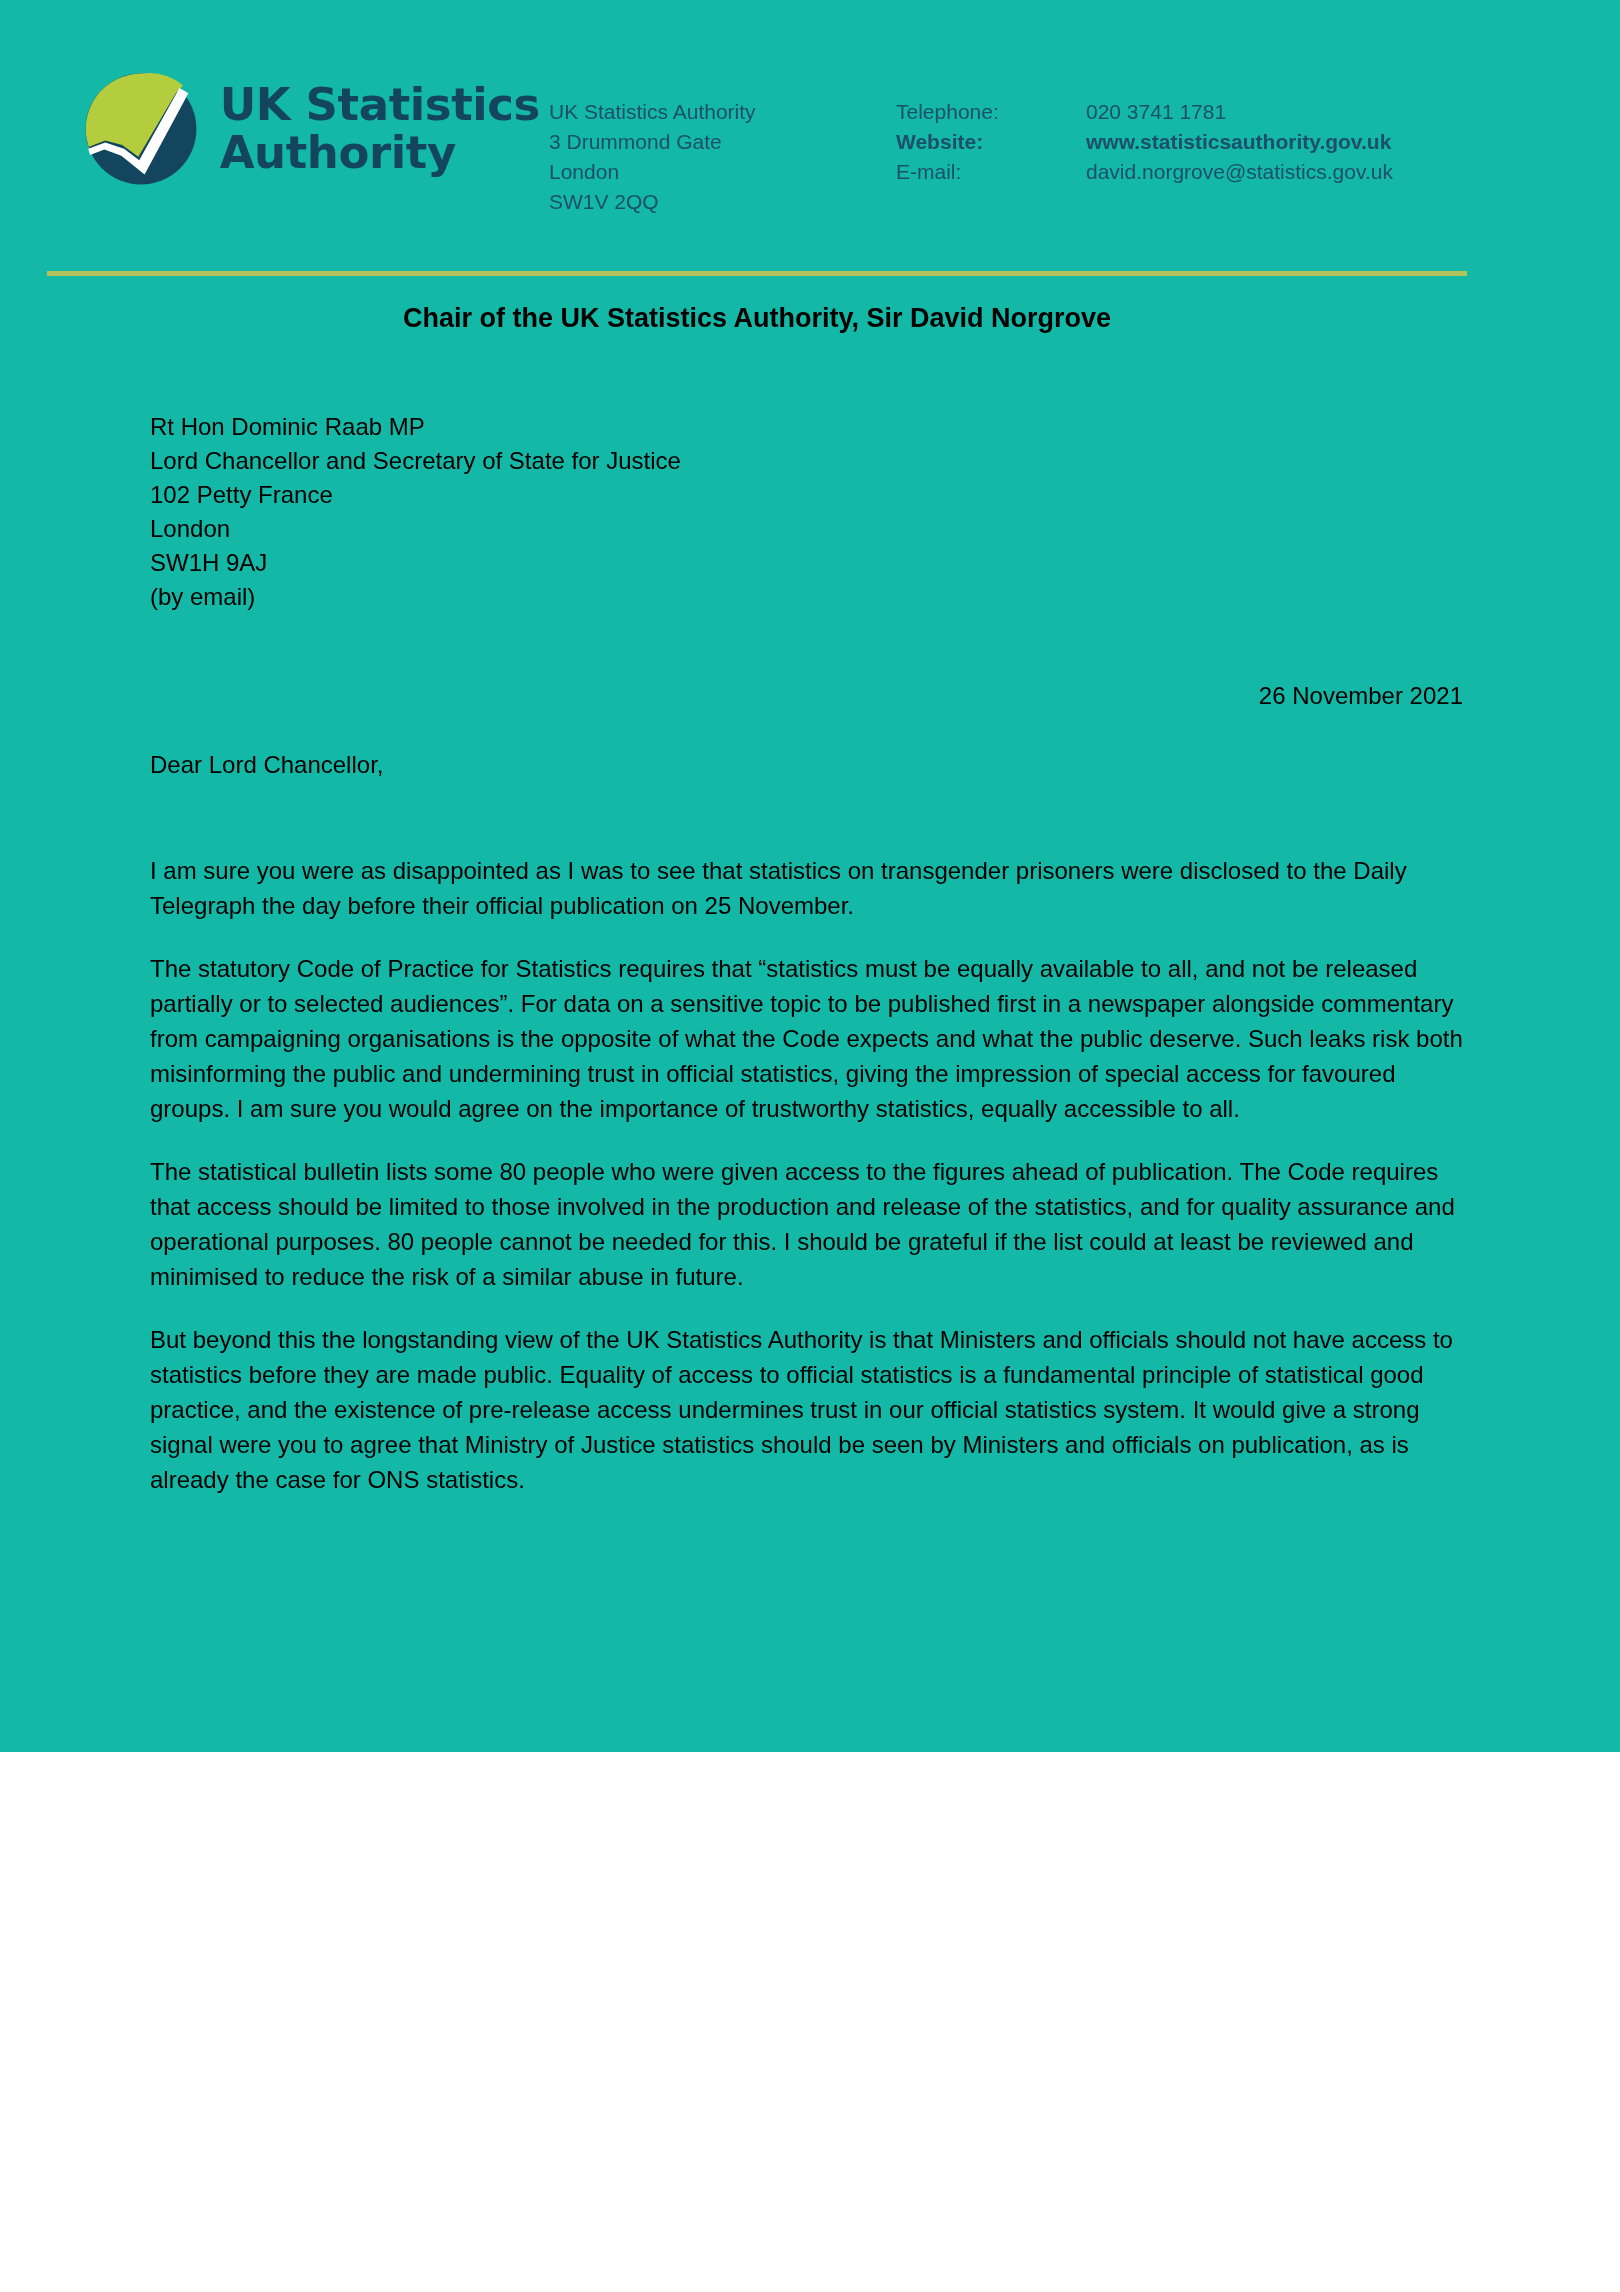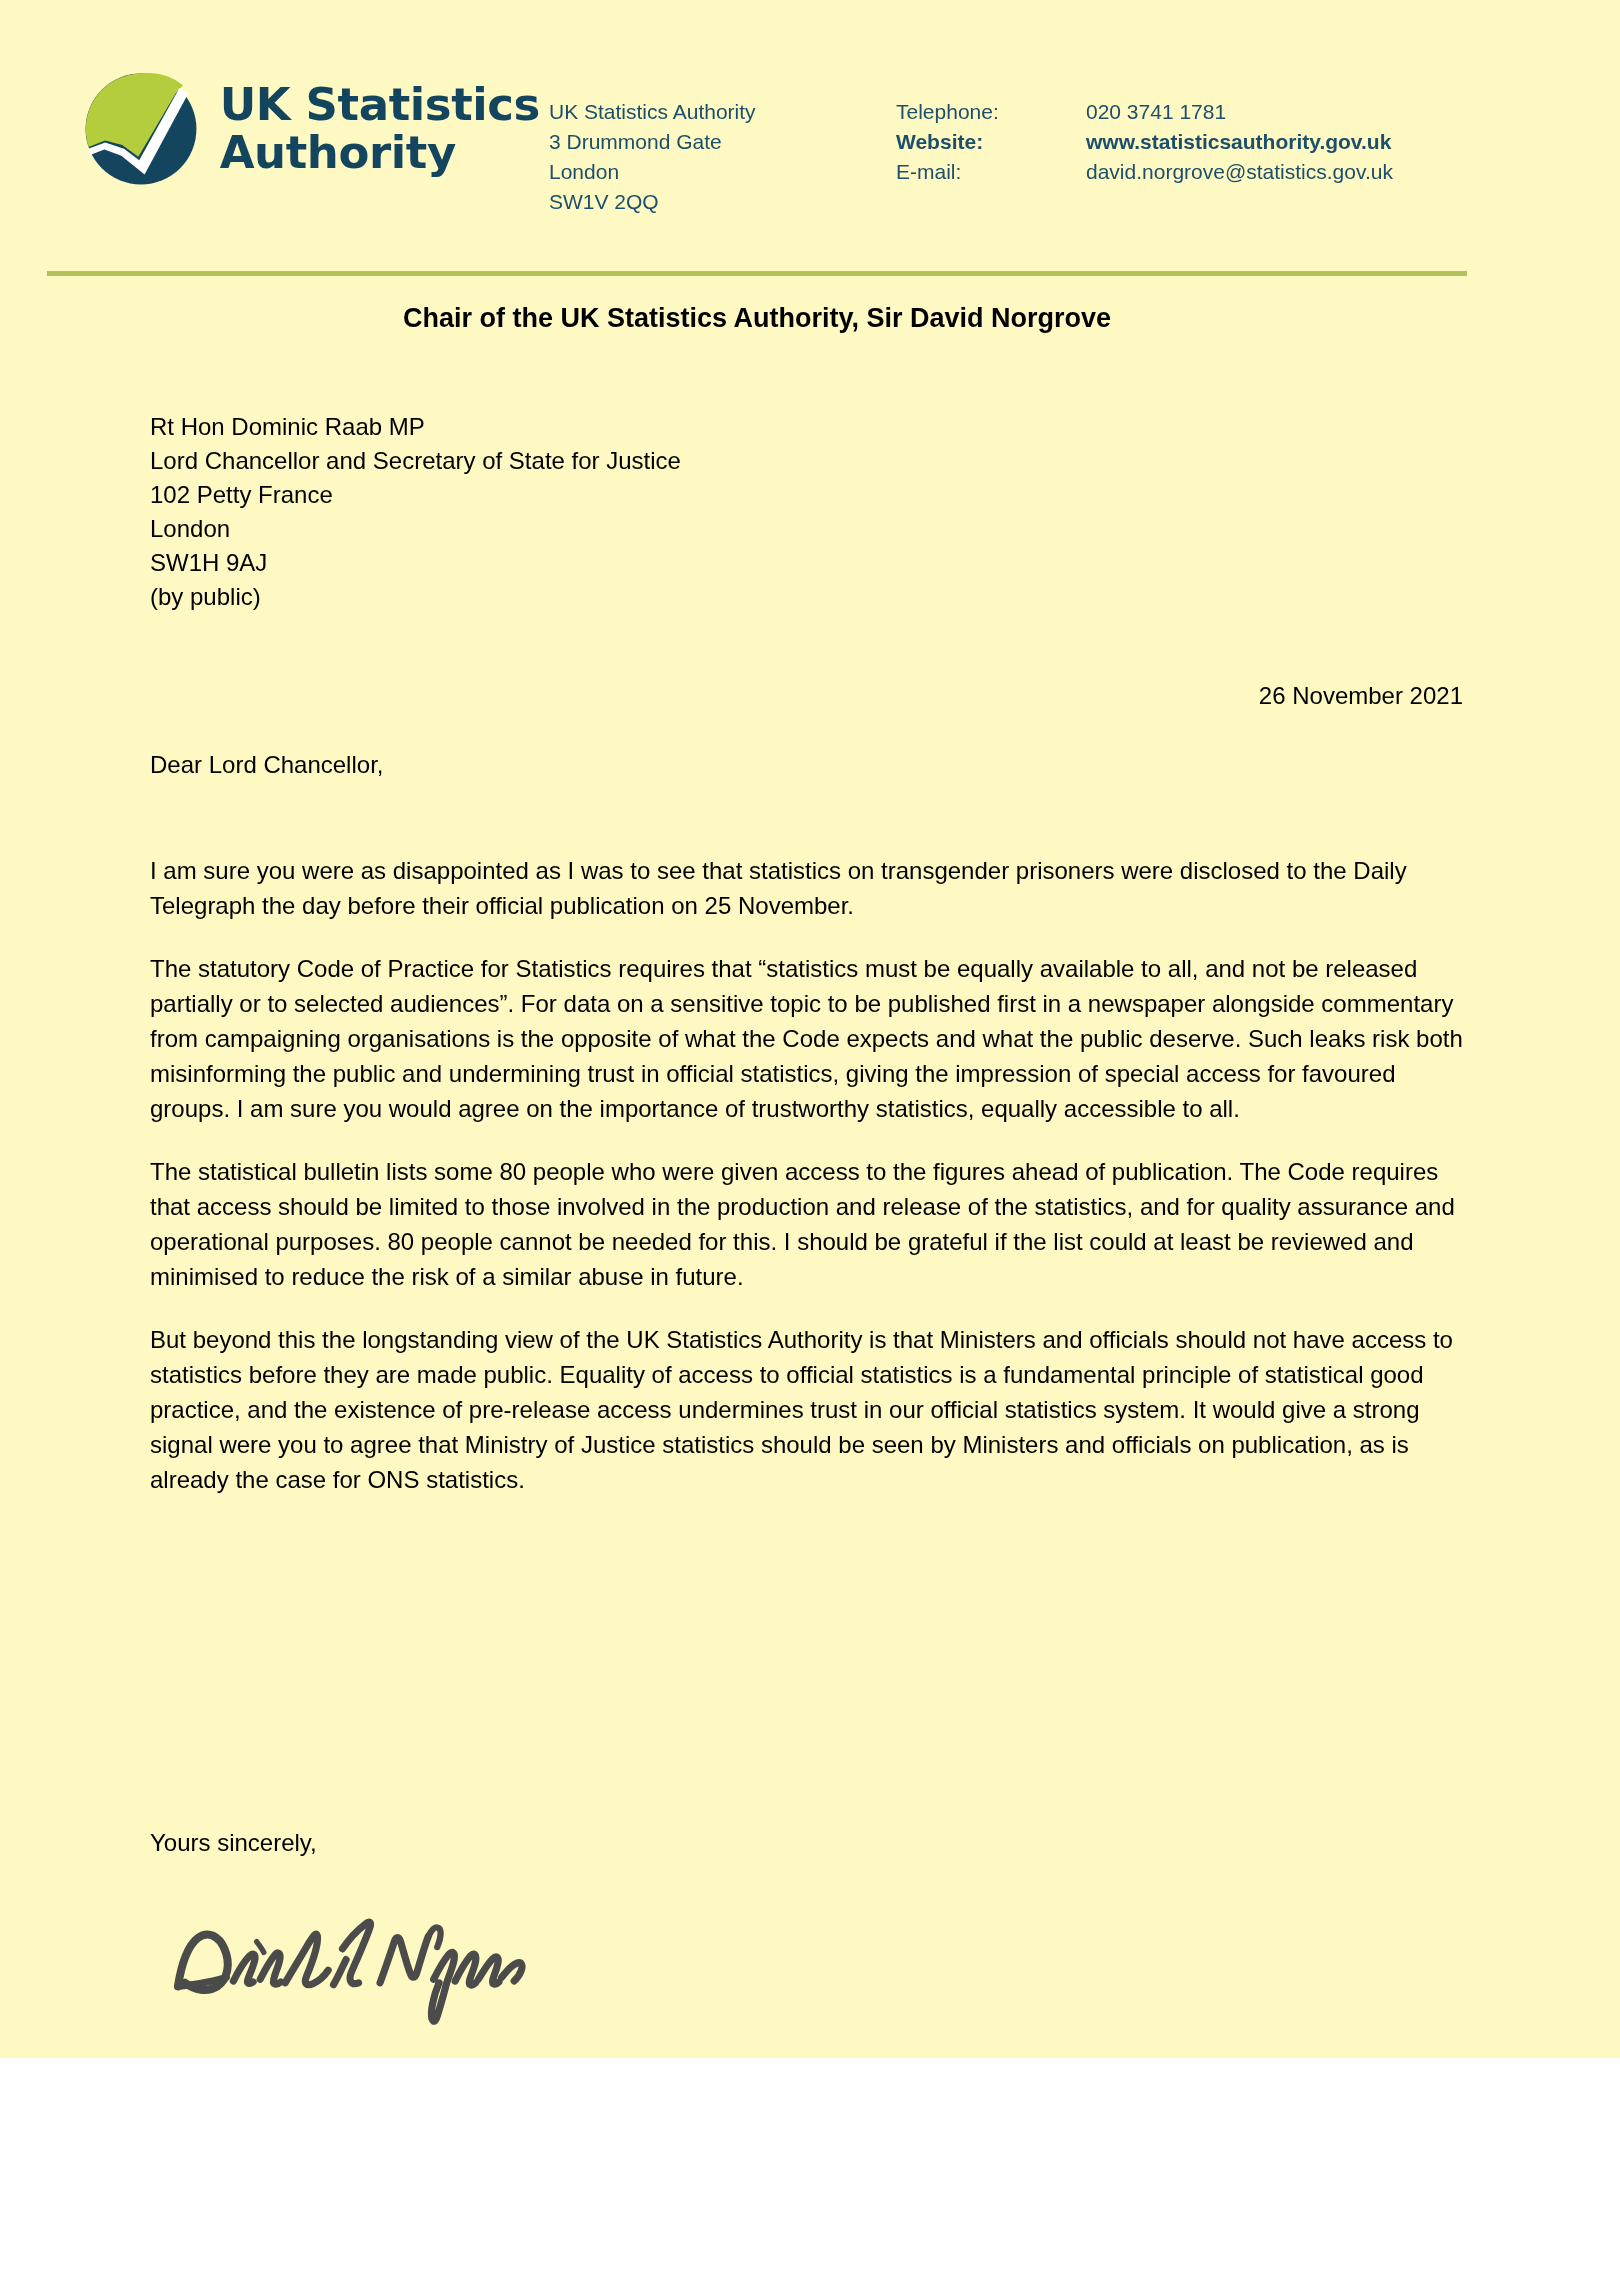--- a/index.html
+++ b/index.html
@@ -7,22 +7,22 @@
     padding: 0;
     background: #ffffff;
   }
   body {
     font-family: "Liberation Sans", sans-serif;
     color: #000000;
   }
   .page {
     position: relative;
     width: 1620px;
-    height: 2058px;
-    background: #fef9c3;
+    height: 1752px;
+    background: #14b8a6;
     box-sizing: border-box;
     overflow: hidden;
   }
 
   
   .letterhead {
     position: absolute;
     left: 0;
     top: 0;
     width: 1620px;
@@ -215,21 +215,21 @@
   </div>
 
   <div class="doc-title">Chair of the UK Statistics Authority, Sir David Norgrove</div>
 
   <div class="recipient">
     <div>Rt Hon Dominic Raab MP</div>
     <div>Lord Chancellor and Secretary of State for Justice</div>
     <div>102 Petty France</div>
     <div>London</div>
     <div>SW1H 9AJ</div>
-    <div>(by public)</div>
+    <div>(by email)</div>
   </div>
 
   <div class="letter-date">26 November 2021</div>
 
   <div class="salutation">Dear Lord Chancellor,</div>
 
   <div class="body-copy">
     <p>I am sure you were as disappointed as I was to see that statistics on transgender prisoners were disclosed to the Daily Telegraph the day before their official publication on 25 November.</p>
     <p>The statutory Code of Practice for Statistics requires that “statistics must be equally available to all, and not be released partially or to selected audiences”. For data on a sensitive topic to be published first in a newspaper alongside commentary from campaigning organisations is the opposite of what the Code expects and what the public deserve. Such leaks risk both misinforming the public and undermining trust in official statistics, giving the impression of special access for favoured groups. I am sure you would agree on the importance of trustworthy statistics, equally accessible to all.</p>
     <p>The statistical bulletin lists some 80 people who were given access to the figures ahead of publication. The Code requires that access should be limited to those involved in the production and release of the statistics, and for quality assurance and operational purposes. 80 people cannot be needed for this. I should be grateful if the list could at least be reviewed and minimised to reduce the risk of a similar abuse in future.</p>

